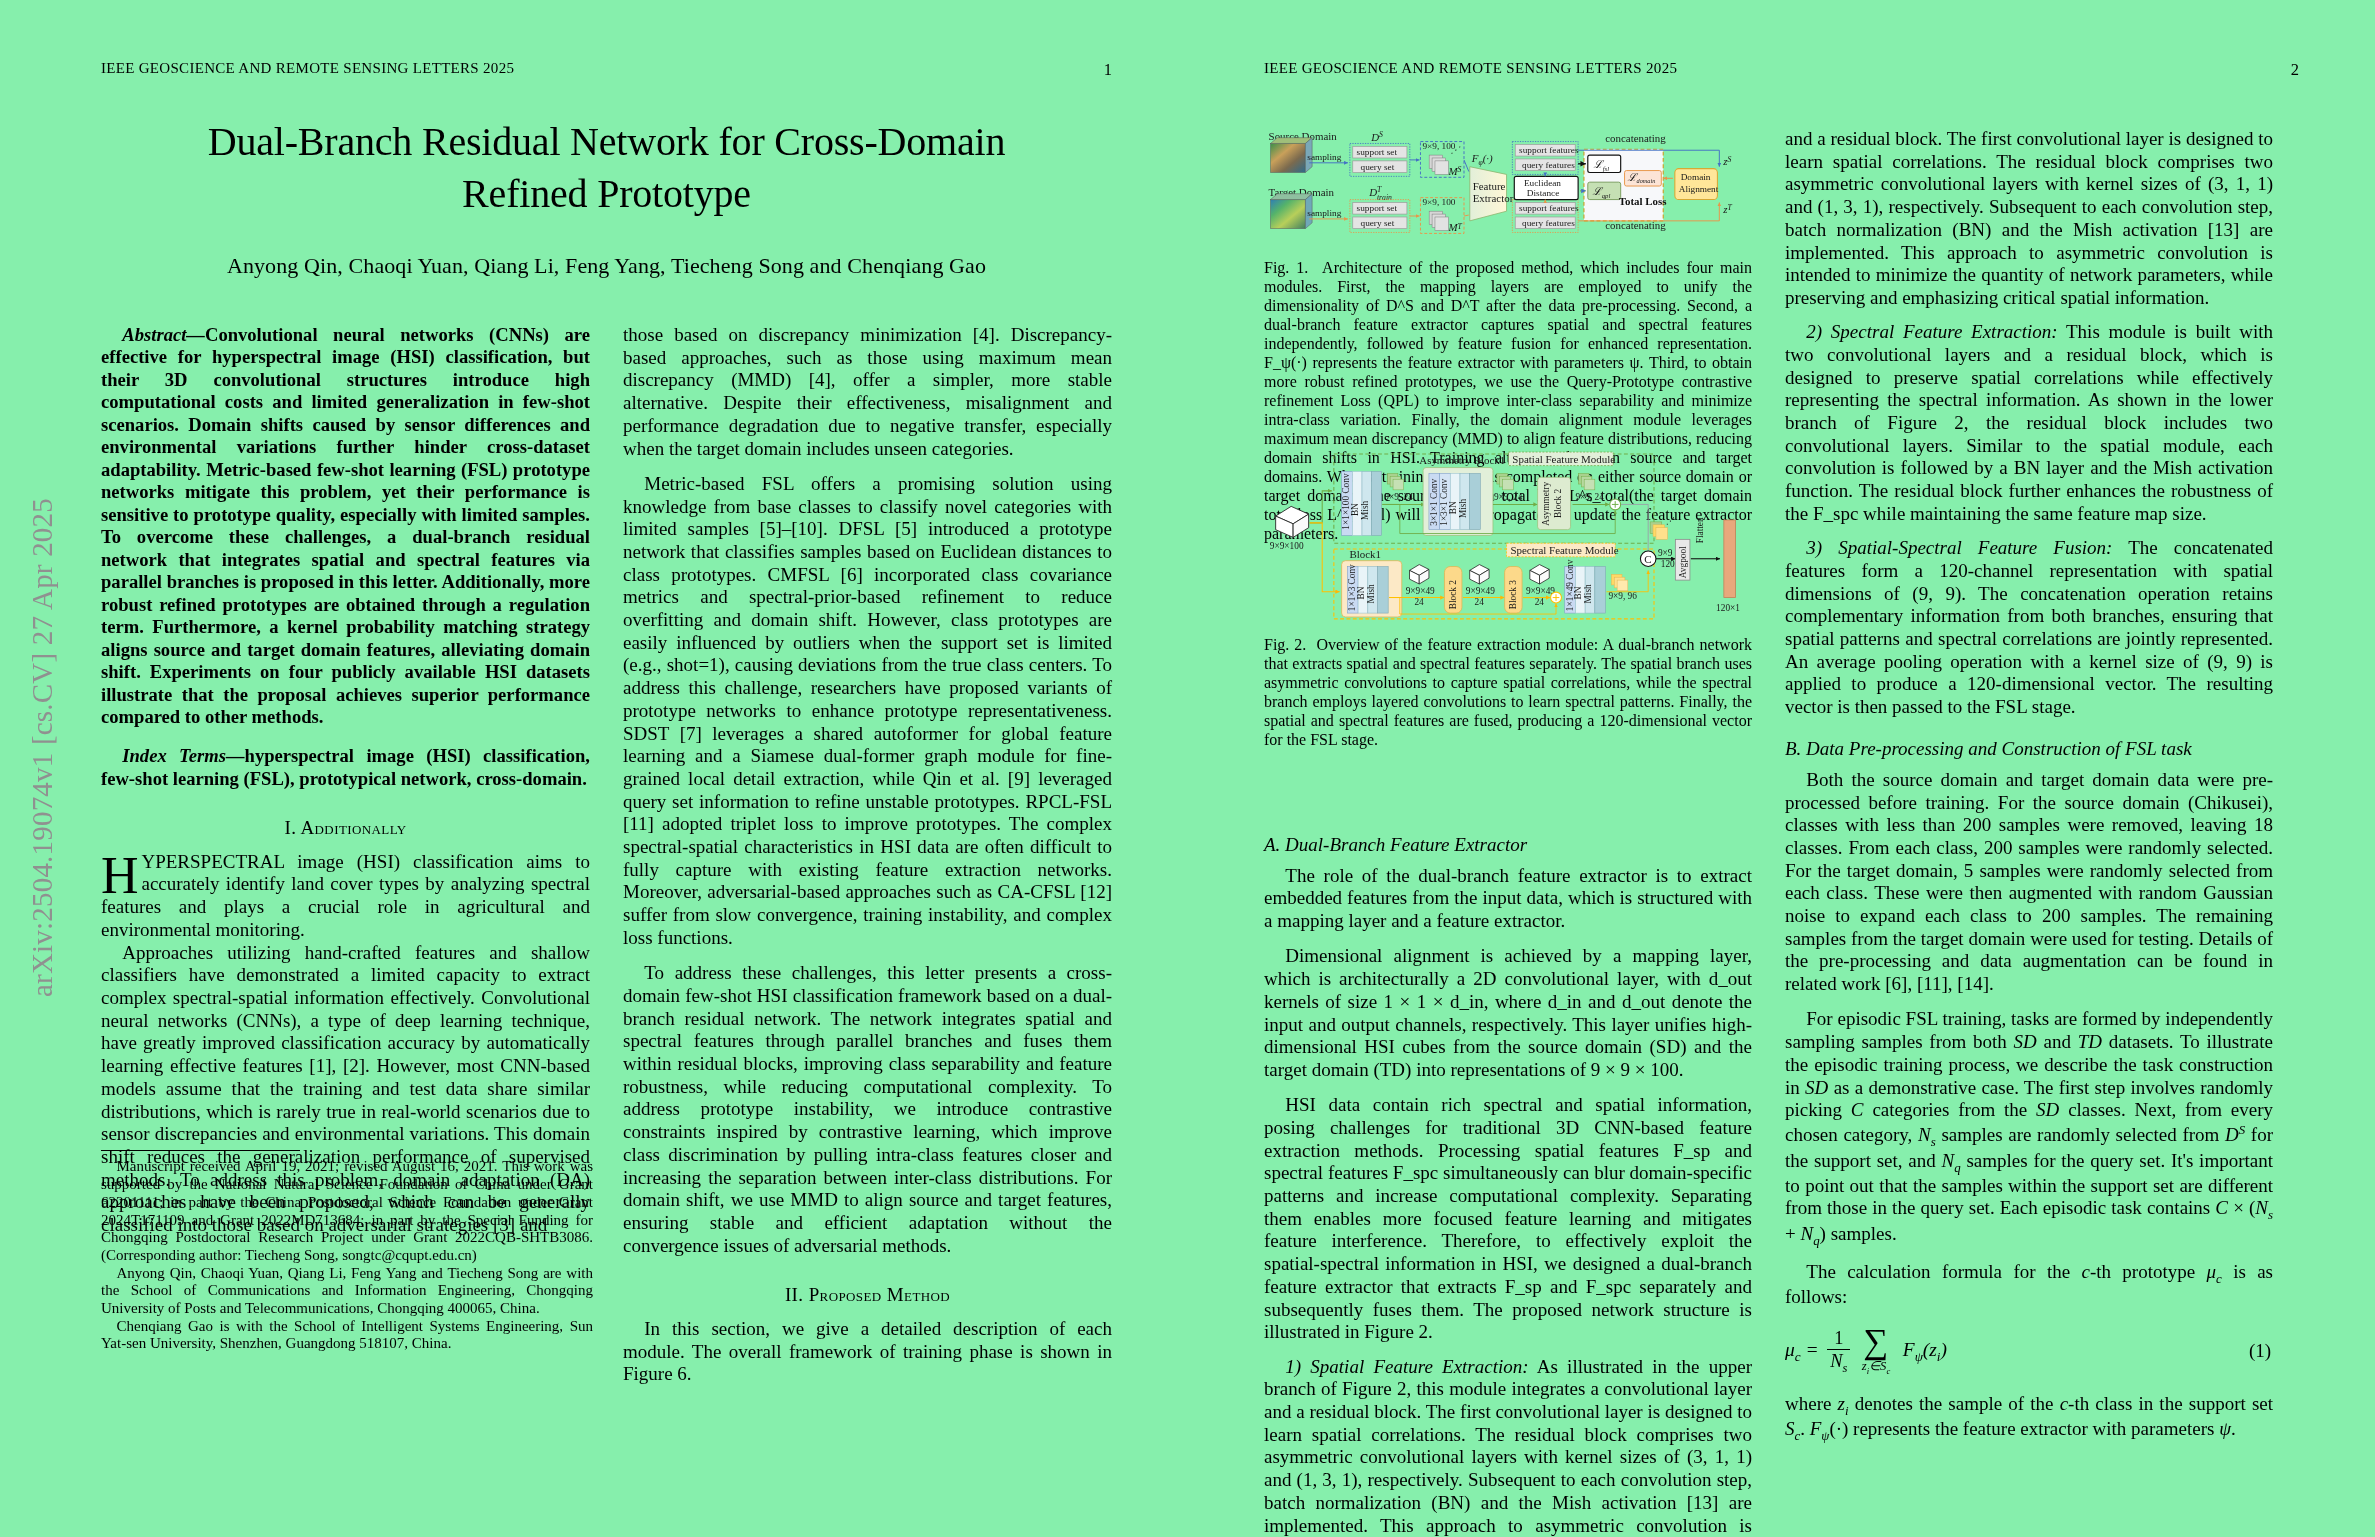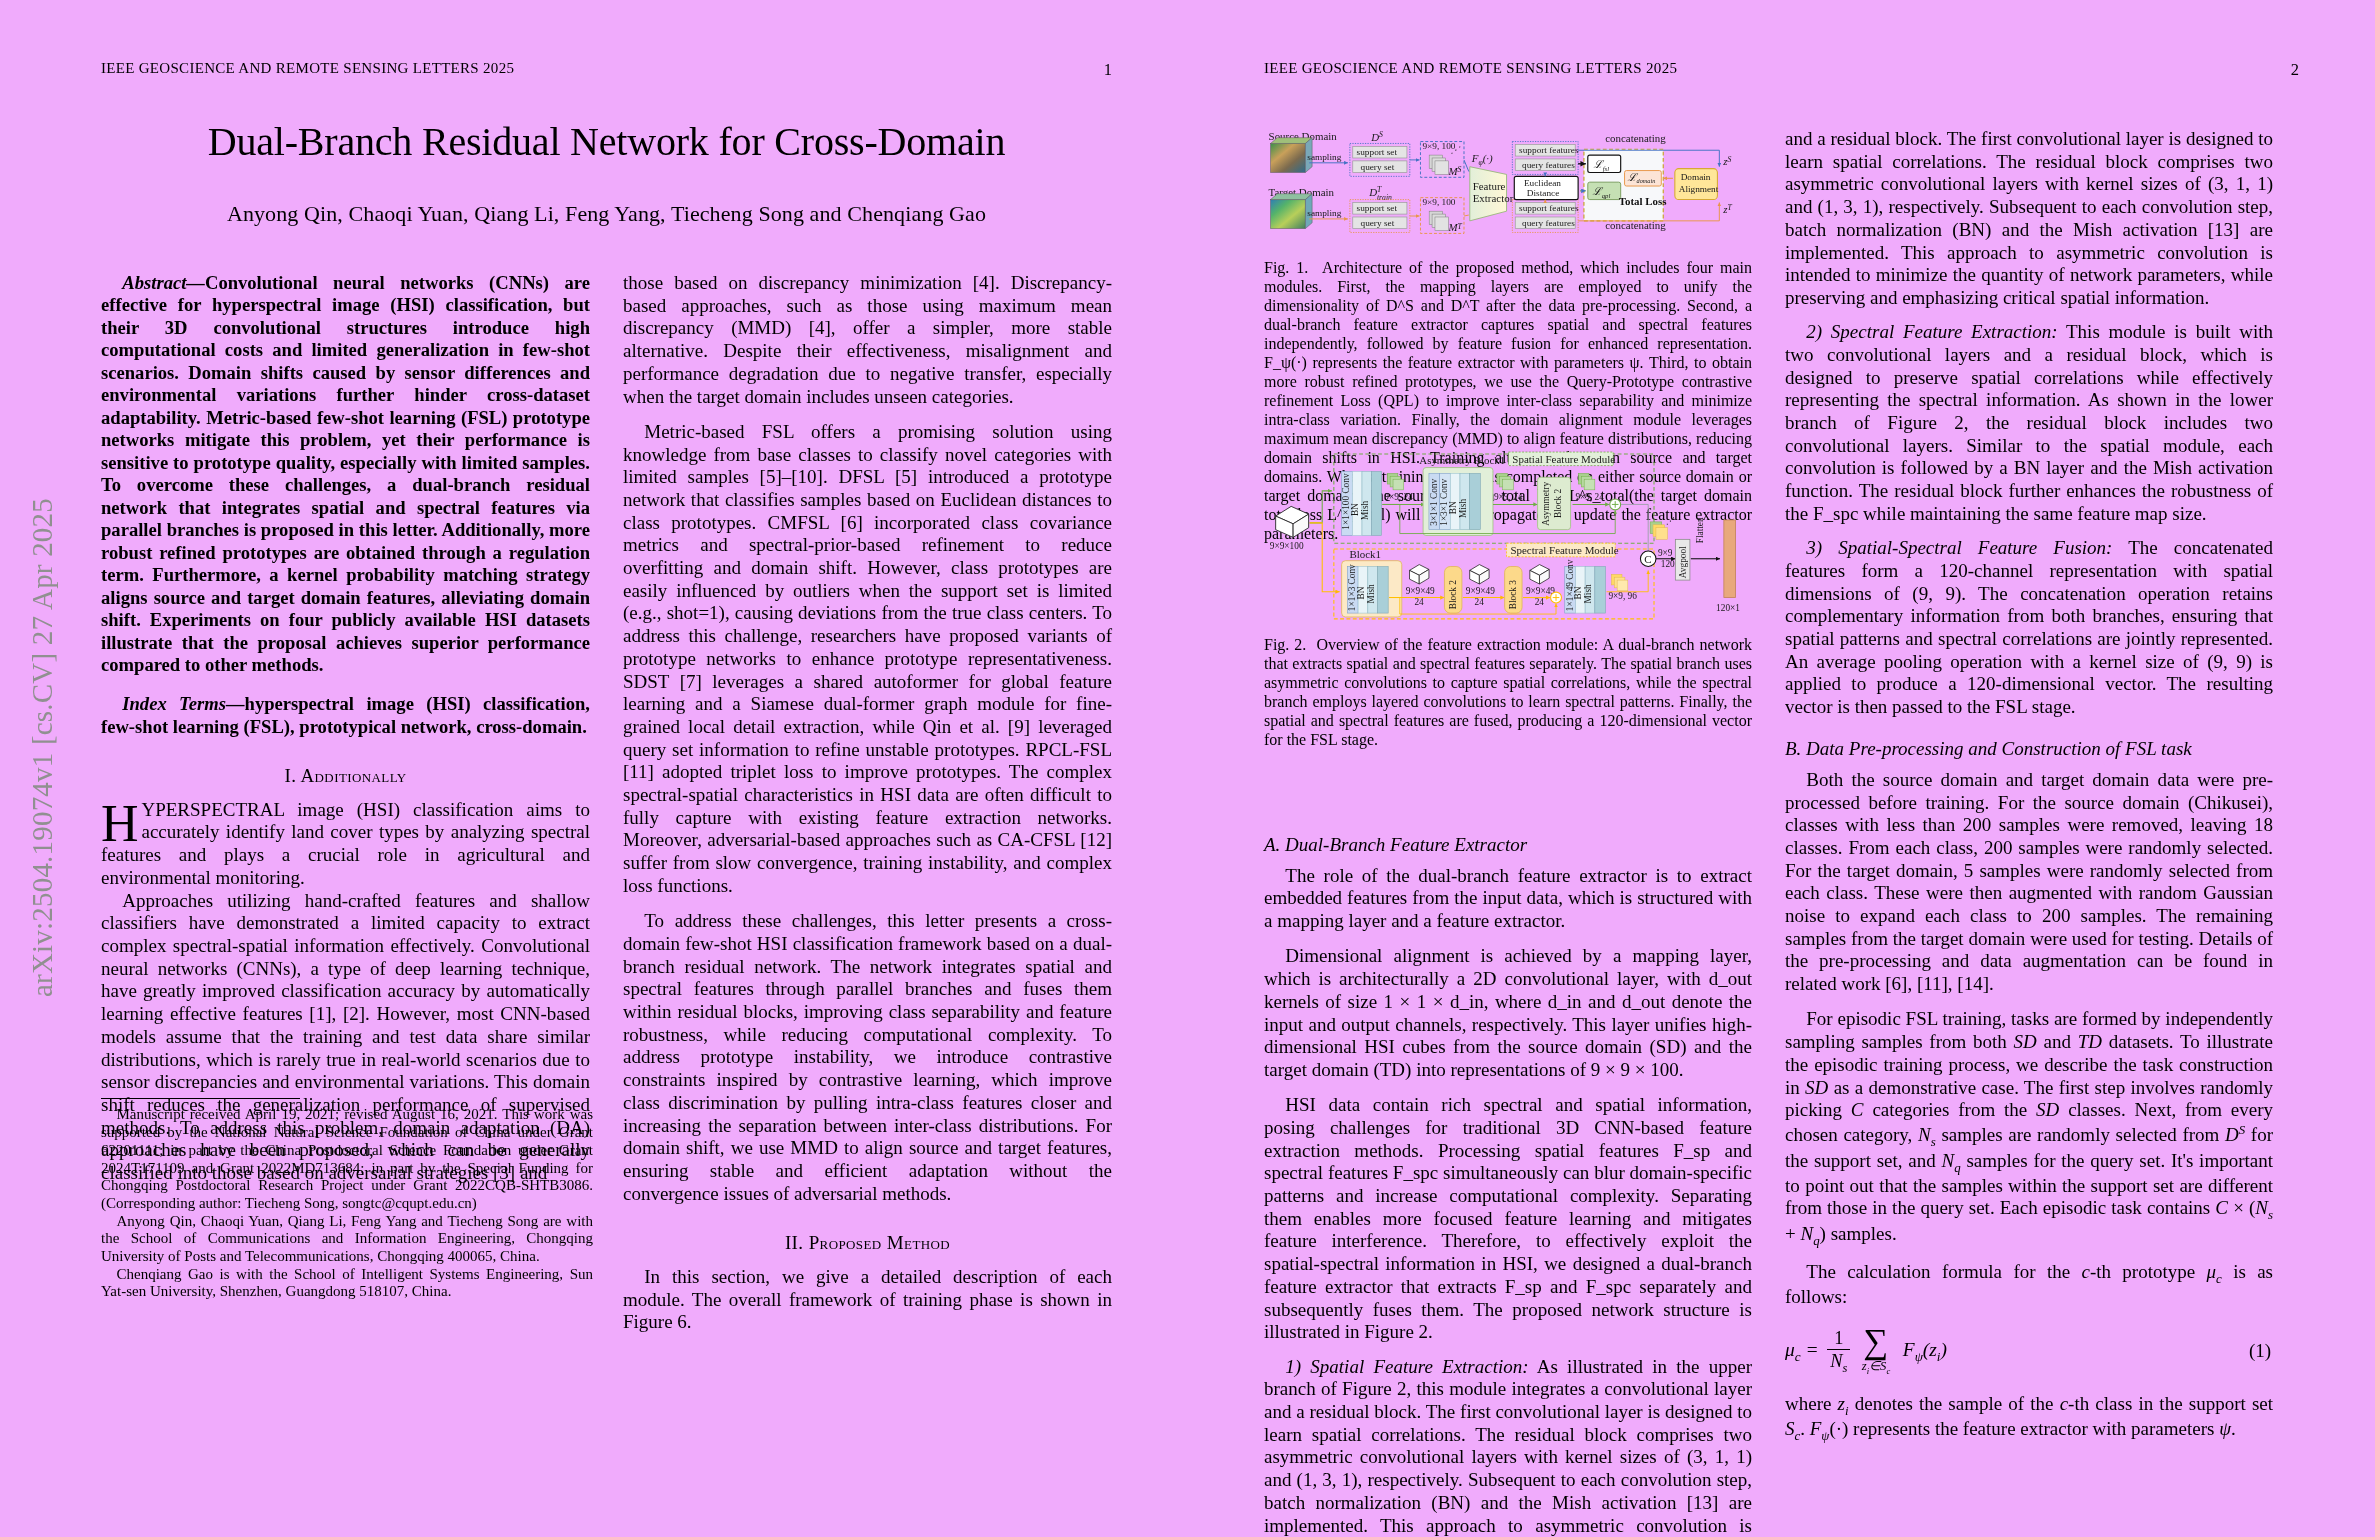--- a/index.html
+++ b/index.html
@@ -33,21 +33,21 @@
     font-size: 29px;
     color: #909090;
     letter-spacing: 0.2px;
   }
 
   
   .page {
     width: 1188px; height: 1537px;
     padding: 60px 76px 39px 76px;
     position: relative;
-    background: #f0abfc;
+    background: #86efac;
   }
   .page.left { padding-left: 101px; }
 
   .run-head {
     display: flex; justify-content: space-between; align-items: flex-start;
     font-size: 17px;
     letter-spacing: 0.1px;
     margin-bottom: 5.8px;
     height: 23px;
   }
@@ -186,20 +186,21 @@
   <div class="page left">
 
     <div class="run-head">
       <div class="hd-title">IEEE GEOSCIENCE AND REMOTE SENSING LETTERS 2025</div>
       <div class="hd-page">1</div>
     </div>
 
     <div class="title-block">
       <div class="paper-title">
         <div>Dual-Branch Residual Network for Cross-Domain</div>
+        <div>Refined Prototype</div>
       </div>
       <div class="authors">Anyong Qin, Chaoqi Yuan, Qiang Li, Feng Yang, Tiecheng Song and Chenqiang Gao</div>
     </div>
 
     <div class="cols">
 
       <div class="col">
 
         <p class="abs"><span class="lead">Abstract—</span><span>Convolutional neural networks (CNNs) are effective for hyperspectral image (HSI) classification, but their 3D convolutional structures introduce high computational costs and limited generalization in few-shot scenarios. Domain shifts caused by sensor differences and environmental variations further hinder cross-dataset adaptability. Metric-based few-shot learning (FSL) prototype networks mitigate this problem, yet their performance is sensitive to prototype quality, especially with limited samples. To overcome these challenges, a dual-branch residual network that integrates spatial and spectral features via parallel branches is proposed in this letter. Additionally, more robust refined prototypes are obtained through a regulation term. Furthermore, a kernel probability matching strategy aligns source and target domain features, alleviating domain shift. Experiments on four publicly available HSI datasets illustrate that the proposal achieves superior performance compared to other methods.</span></p>
 

